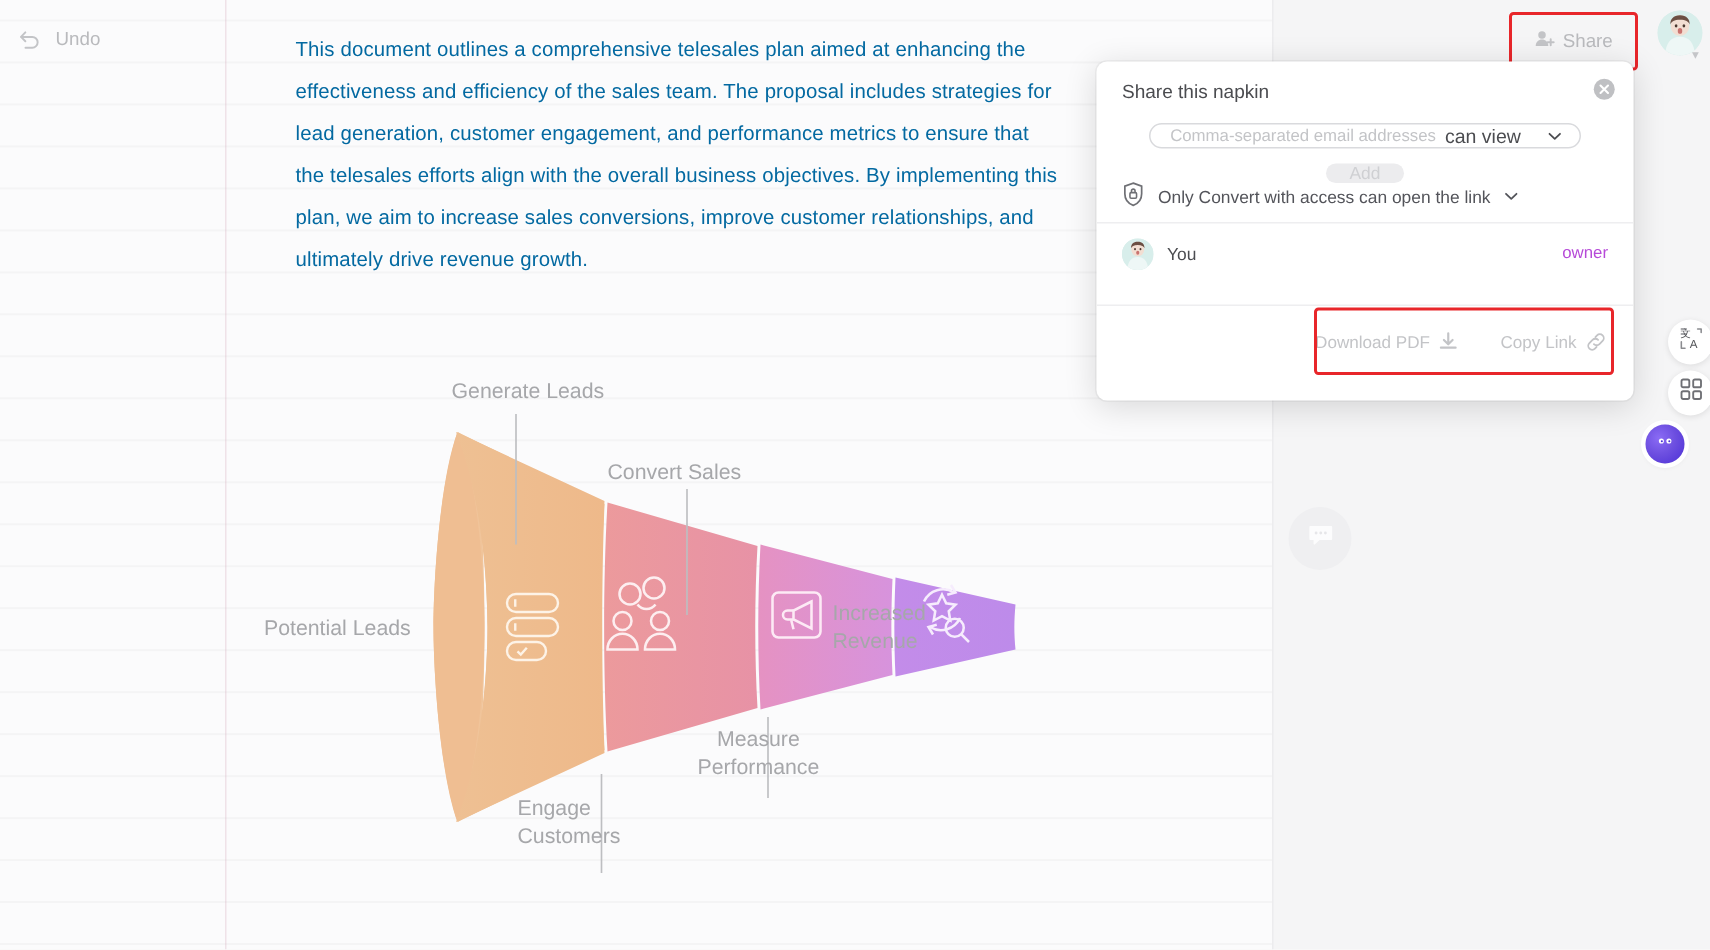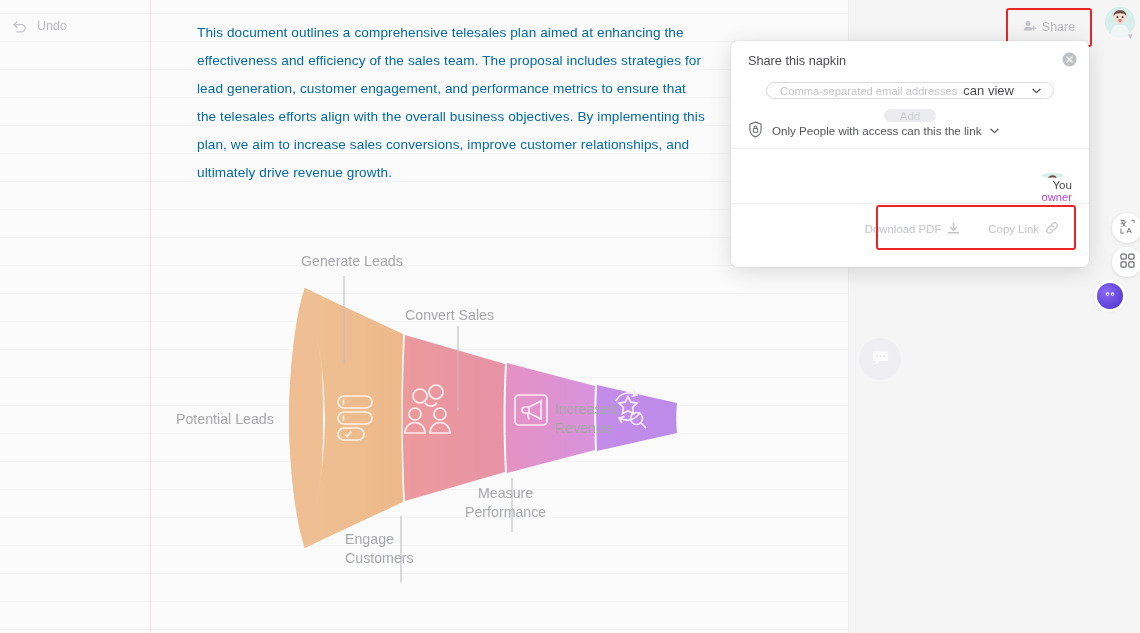--- a/index.html
+++ b/index.html
@@ -122,28 +122,28 @@
   .sd-add {
     width: 52px; height: 26px; border-radius: 14px; background: #ececee;
     display:flex; align-items:center; justify-content:center;
     color:#cfd0d3; font-size:11.6px; cursor:pointer;
   }
   .sd-access {
     position:absolute; left:17px; top:80px; display:flex; align-items:center; gap:9px;
     color:#53545a; font-size:11.6px; cursor:pointer;
   }
   .sd-sep { position:absolute; left:0; right:0; height:1px; background:#eeeef0; }
-  .sd-person { position:absolute; left:17px; top:132px; right:17px; height:30px; display:flex; align-items:flex-end;flex-direction:column; }
+  .sd-person { position:absolute; left:17px; top:113px; right:17px; height:30px; display:flex; align-items:center; }
   .sd-pav {
     width: 21px; height: 21px; border-radius: 50%; overflow:hidden; margin-right:9px;
     background: linear-gradient(160deg,#cfe9e6 0%,#e7f2f0 100%);
   }
   .sd-pname { color:#4b4c50; font-size:11.6px; flex:1; }
   .sd-owner { color:#b64ad8; font-size:11.2px; }
-  .sd-footer { position:absolute; left:0; right:12px; top:163px; height:50px; display:flex; align-items:center; justify-content:flex-end; padding-right:18px; gap:28px; }
+  .sd-footer { position:absolute; left:0; right:0; top:163px; height:50px; display:flex; align-items:center; justify-content:flex-end; padding-right:18px; gap:28px; }
   .sd-act { display:flex; align-items:center; gap:6px; color:#c3c4c7; font-size:11.4px; cursor:pointer; }
   .footer-hl {
     position:absolute; left:876px; top:205px; width:200px; height:45px;
     border:2px solid #e8262a; border-radius:3px; pointer-events:none;
   }
 </style>
 </head>
 <body>
 
 <div id="app">
@@ -361,21 +361,21 @@
     </div>
 
     <div class="sd-access">
       <span>
         <svg width="15" height="17" viewBox="0 0 15 17" fill="none">
           <path d="M7.5 1.1l5.6 2v5.1c0 4-2.4 6.6-5.6 7.7C4.3 14.8 1.9 12.2 1.9 8.2V3.1z" stroke="#6f7075" stroke-width="1.15" fill="none"></path>
           <rect x="5.3" y="7.4" width="4.4" height="3.8" rx="0.8" stroke="#6f7075" stroke-width="1.05" fill="none"></rect>
           <path d="M6.3 7.4V6.3a1.2 1.2 0 0 1 2.4 0v1.1" stroke="#6f7075" stroke-width="1.05" fill="none"></path>
         </svg>
       </span>
-      <span>Only People with access can this the link</span>
+      <span>Only Convert with access can open the link</span>
       <svg width="9" height="6" viewBox="0 0 9 6">
         <path d="M1 1.2L4.5 4.6L8 1.2" stroke="#53545a" stroke-width="1.2" fill="none" stroke-linecap="round" stroke-linejoin="round"></path>
       </svg>
     </div>
 
     <div class="sd-sep" style="top:107px"></div>
 
     <div class="sd-person">
       <span class="sd-pav">
         <svg width="21" height="21" viewBox="0 0 30 30">

